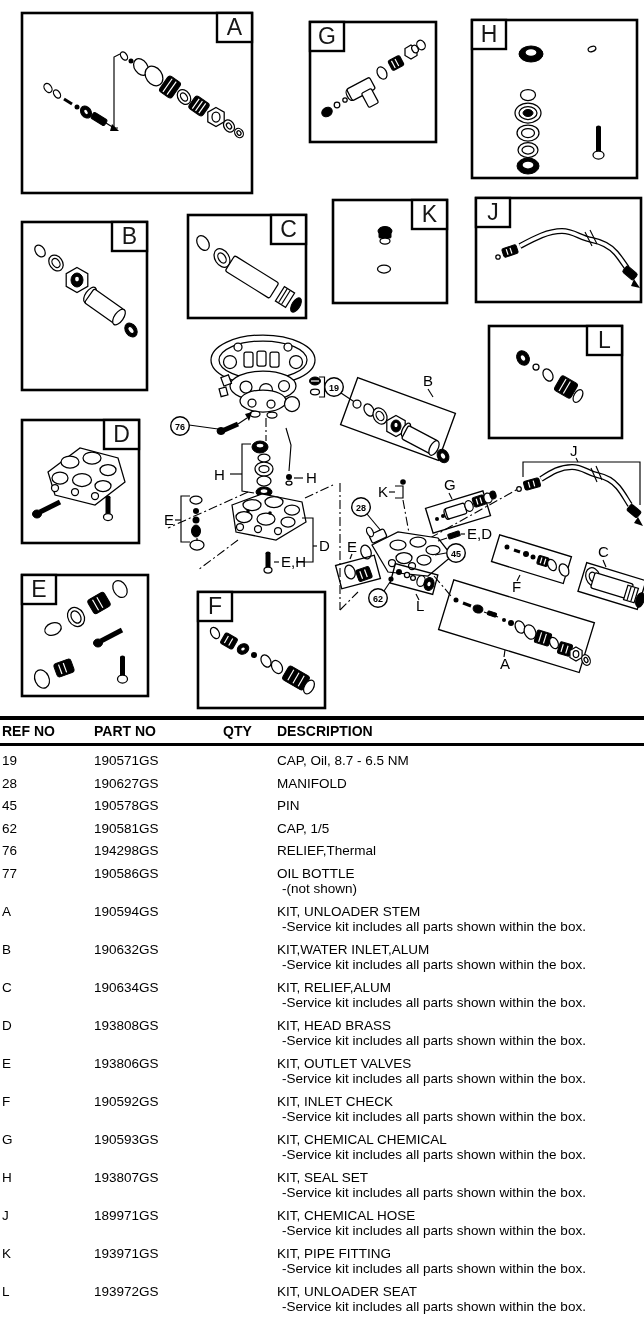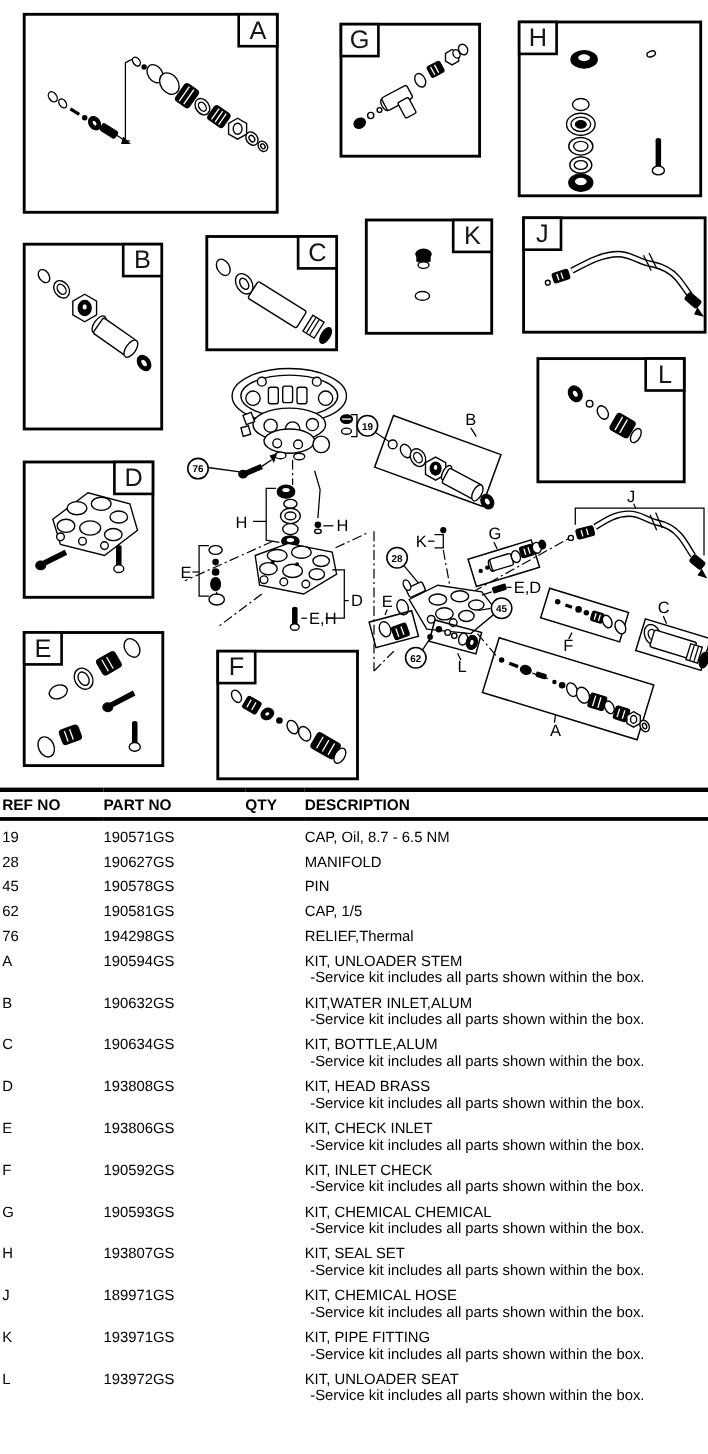--- a/index.html
+++ b/index.html
@@ -644,20 +644,29 @@
   <tr>
     <td class="c-ref">76</td>
     <td>194298GS</td>
     <td></td>
     <td>
       <div class="desc-main">RELIEF,Thermal</div>
 
     </td>
   </tr>
 
+  <tr>
+    <td class="c-ref">77</td>
+    <td>190586GS</td>
+    <td></td>
+    <td>
+      <div class="desc-main">OIL BOTTLE</div>
+      <div class="desc-sub">-(not shown)</div>
+    </td>
+  </tr>
 
   <tr>
     <td class="c-ref">A</td>
     <td>190594GS</td>
     <td></td>
     <td>
       <div class="desc-main">KIT, UNLOADER STEM</div>
       <div class="desc-sub">-Service kit includes all parts shown within the box.</div>
     </td>
   </tr>
@@ -670,41 +679,41 @@
       <div class="desc-main">KIT,WATER INLET,ALUM</div>
       <div class="desc-sub">-Service kit includes all parts shown within the box.</div>
     </td>
   </tr>
 
   <tr>
     <td class="c-ref">C</td>
     <td>190634GS</td>
     <td></td>
     <td>
-      <div class="desc-main">KIT, BOTTLE,ALUM</div>
+      <div class="desc-main">KIT, RELIEF,ALUM</div>
       <div class="desc-sub">-Service kit includes all parts shown within the box.</div>
     </td>
   </tr>
 
   <tr>
     <td class="c-ref">D</td>
     <td>193808GS</td>
     <td></td>
     <td>
       <div class="desc-main">KIT, HEAD BRASS</div>
       <div class="desc-sub">-Service kit includes all parts shown within the box.</div>
     </td>
   </tr>
 
   <tr>
     <td class="c-ref">E</td>
     <td>193806GS</td>
     <td></td>
     <td>
-      <div class="desc-main">KIT, CHECK INLET</div>
+      <div class="desc-main">KIT, OUTLET VALVES</div>
       <div class="desc-sub">-Service kit includes all parts shown within the box.</div>
     </td>
   </tr>
 
   <tr>
     <td class="c-ref">F</td>
     <td>190592GS</td>
     <td></td>
     <td>
       <div class="desc-main">KIT, INLET CHECK</div>

